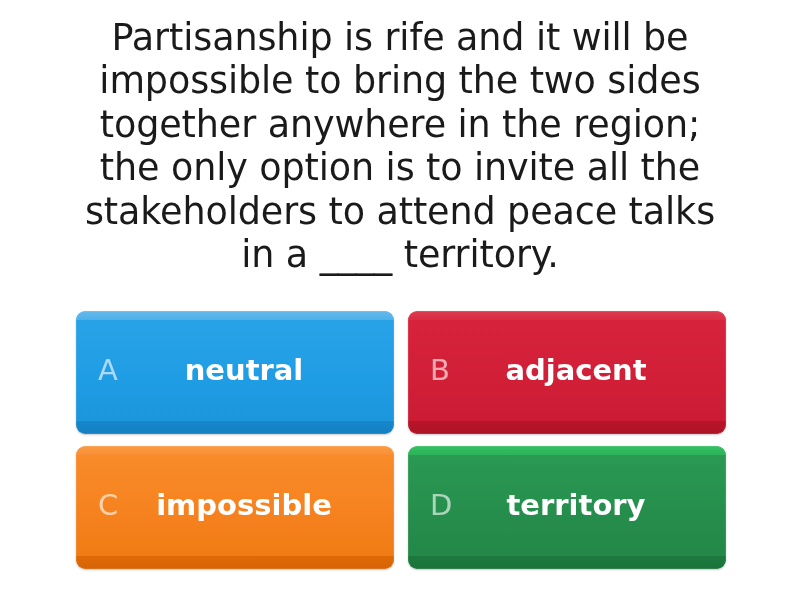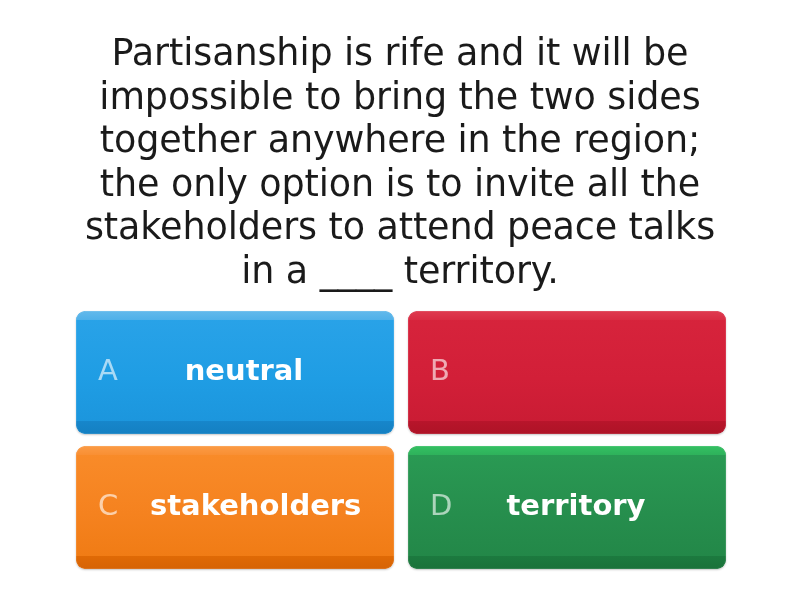--- a/index.html
+++ b/index.html
@@ -21,21 +21,21 @@
   }
 
   
   .question-area {
     position: absolute;
     left: 0;
     top: 0;
     width: 800px;
     height: 292px;
     display: flex;
-    align-items: flex-end;
+    align-items: center;
     justify-content: center;
     box-sizing: border-box;
   }
   .question-text {
     width: 640px;
     text-align: center;
     font-size: 36.5px;
     line-height: 43.5px;
     color: #1a1a1a;
     font-weight: 400;
@@ -166,31 +166,32 @@
       </span>
     </div>
 
     <div class="answer red">
       <span class="face"></span>
       <span class="gloss"></span>
       <span class="lip"></span>
       <span class="bevel"></span>
       <span class="answer-content">
         <span class="answer-letter">B</span>
+        <span class="answer-label">adjacent</span>
       </span>
     </div>
 
     <div class="answer orange">
       <span class="face"></span>
       <span class="gloss"></span>
       <span class="lip"></span>
       <span class="bevel"></span>
       <span class="answer-content">
         <span class="answer-letter">C</span>
-        <span class="answer-label">stakeholders</span>
+        <span class="answer-label">impossible</span>
       </span>
     </div>
 
     <div class="answer green">
       <span class="face"></span>
       <span class="gloss"></span>
       <span class="lip"></span>
       <span class="bevel"></span>
       <span class="answer-content">
         <span class="answer-letter">D</span>

